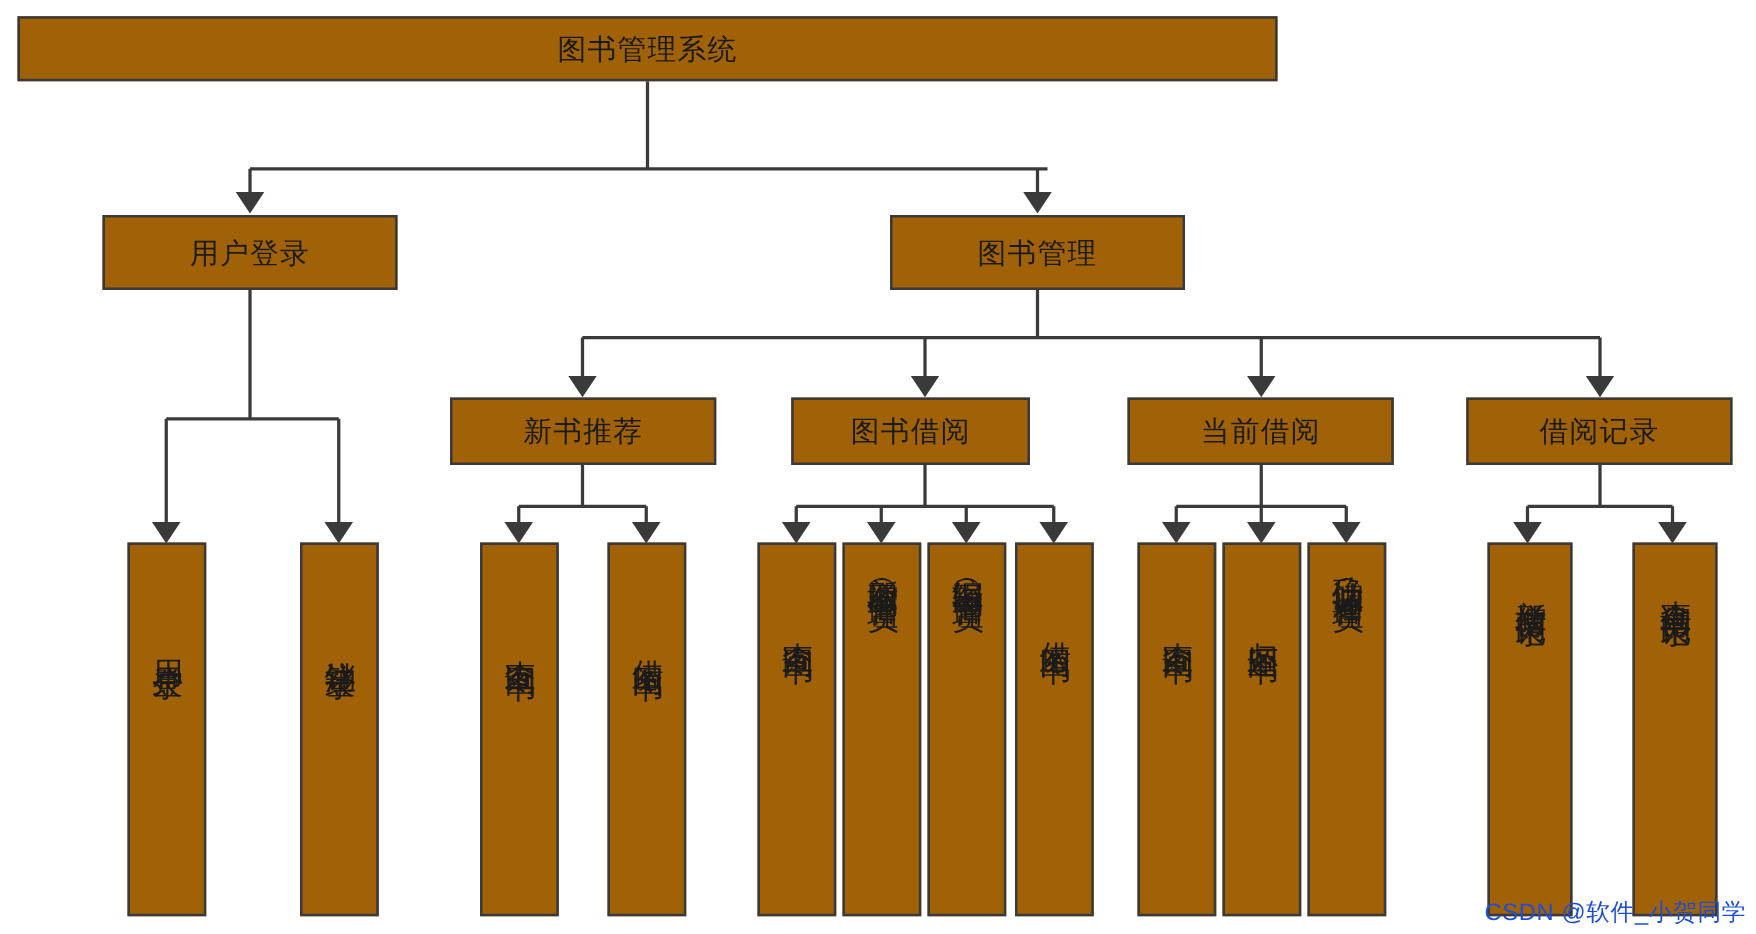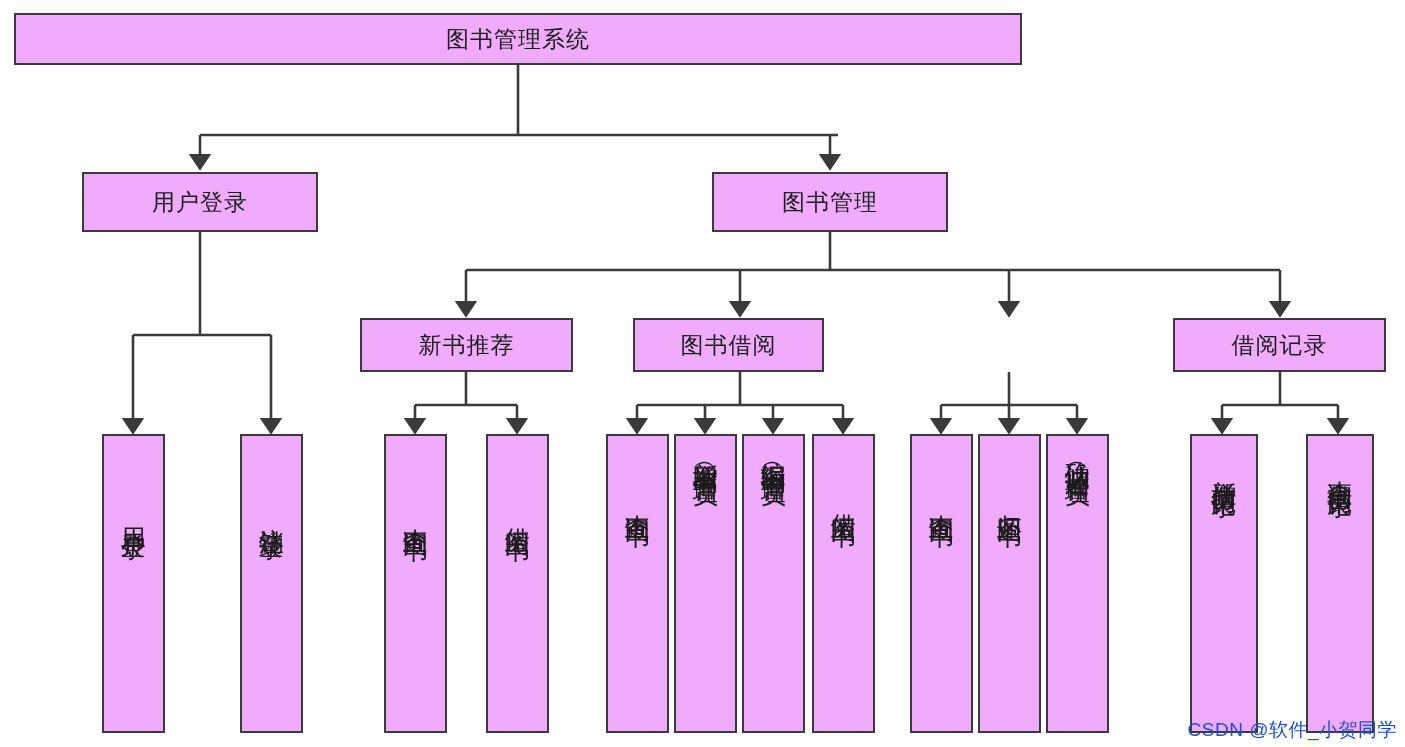--- a/index.html
+++ b/index.html
@@ -22,21 +22,21 @@
     left: 0;
     top: 0;
     width: 1405px;
     height: 747px;
     pointer-events: none;
   }
   .node {
     position: absolute;
     box-sizing: border-box;
     border: 2px solid #3a3a3a;
-    background: #f0abfc;
+    background: #a16207;
     display: flex;
     align-items: center;
     justify-content: center;
     color: #1b1b1b;
   }
   .node.horiz {
     font-size: 23px;
     letter-spacing: 1px;
   }
   .node.leaf {
@@ -136,20 +136,23 @@
   <div class="node horiz" style="left:712px; top:172px; width:236px; height:60px;">
     <span>图书管理</span>
   </div>
 
   <div class="node horiz" style="left:360px; top:318px; width:213px; height:54px;">
     <span>新书推荐</span>
   </div>
   <div class="node horiz" style="left:633px; top:318px; width:191px; height:54px;">
     <span>图书借阅</span>
   </div>
+  <div class="node horiz" style="left:902px; top:318px; width:213px; height:54px;">
+    <span>当前借阅</span>
+  </div>
   <div class="node horiz" style="left:1173px; top:318px; width:213px; height:54px;">
     <span>借阅记录</span>
   </div>
 
   <div class="node leaf short" style="left:102px; top:434px; width:63px; height:299px;">
     <span class="vtext">用户登录</span>
   </div>
   <div class="node leaf short" style="left:240px; top:434px; width:63px; height:299px;">
     <span class="vtext">注销登录</span>
   </div>

